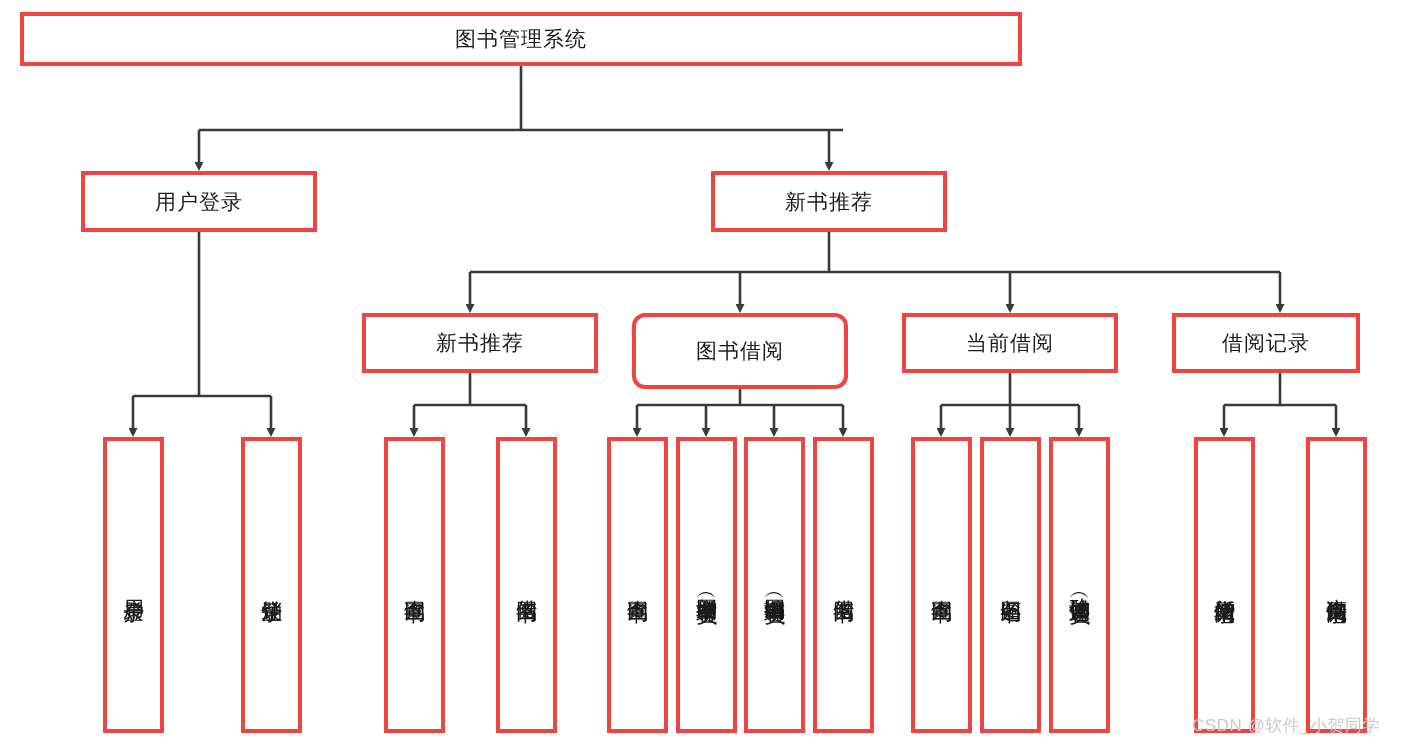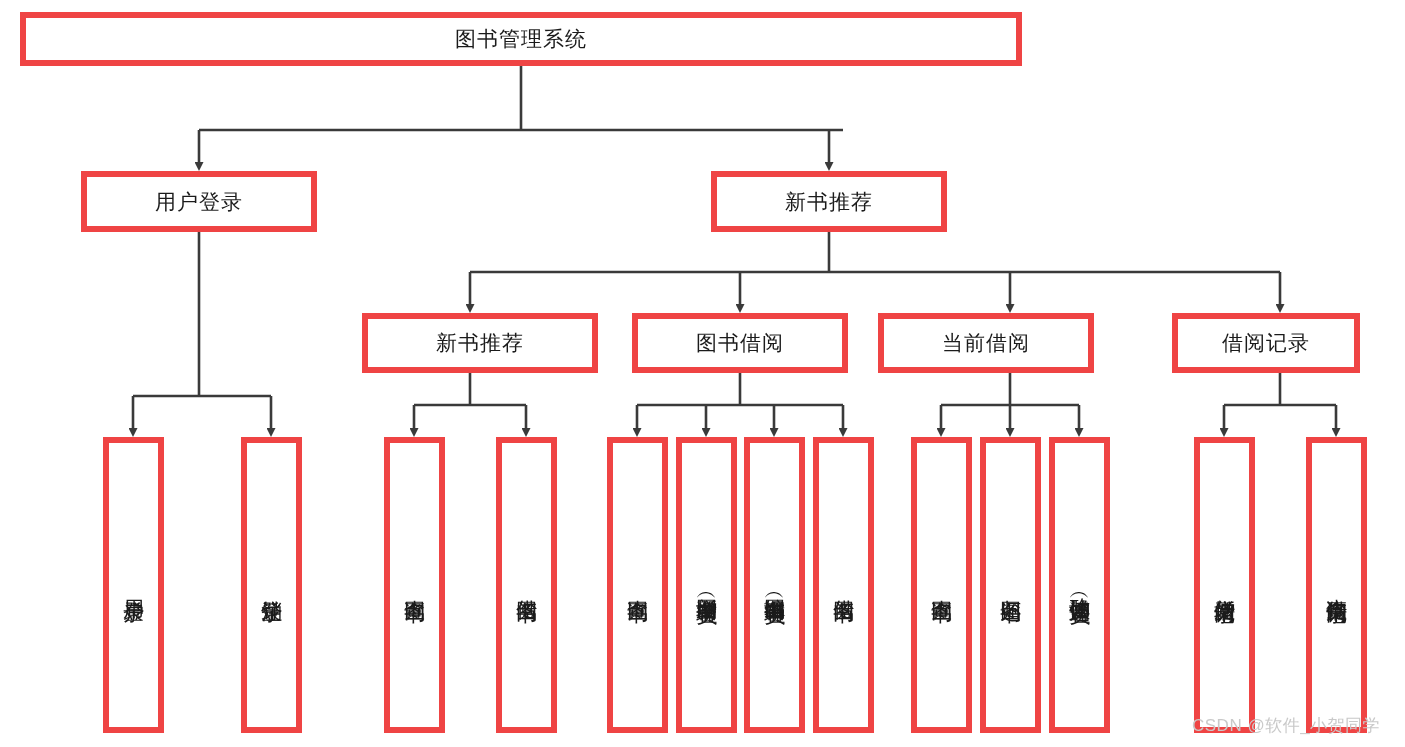--- a/index.html
+++ b/index.html
@@ -22,21 +22,21 @@
     position: absolute;
     left: 0;
     top: 0;
     width: 1405px;
     height: 747px;
     pointer-events: none;
   }
   .node {
     position: absolute;
     box-sizing: border-box;
-    border: 6px solid #ef4444;
+    border: 4px solid #ef4444;
     background: #ffffff;
     display: flex;
     align-items: center;
     justify-content: center;
     color: #1b1b1b;
   }
   .node-h {
     font-size: 21px;
     letter-spacing: 1px;
     white-space: nowrap;
@@ -133,25 +133,25 @@
   </div>
 
   <div class="node node-h" style="left:711px; top:171px; width:236px; height:61px;">
     <span>新书推荐</span>
   </div>
 
   <div class="node node-h" style="left:362px; top:313px; width:236px; height:60px;">
     <span>新书推荐</span>
   </div>
 
-  <div class="node node-h" style="left:632px; top:313px; width:216px; height:60px;">
+  <div class="node node-h" style="left:632px; top:313px; width:216px; height:76px;border-radius:13px;">
     <span>图书借阅</span>
   </div>
 
-  <div class="node node-h" style="left:878px; top:313px; width:216px; height:60px;">
+  <div class="node node-h" style="left:902px; top:313px; width:216px; height:60px;">
     <span>当前借阅</span>
   </div>
 
   <div class="node node-h" style="left:1172px; top:313px; width:188px; height:60px;">
     <span>借阅记录</span>
   </div>
 
   <div class="node node-v" style="left:103px; top:437px; width:61px; height:296px;">
     <span>用户登录</span>
   </div>

